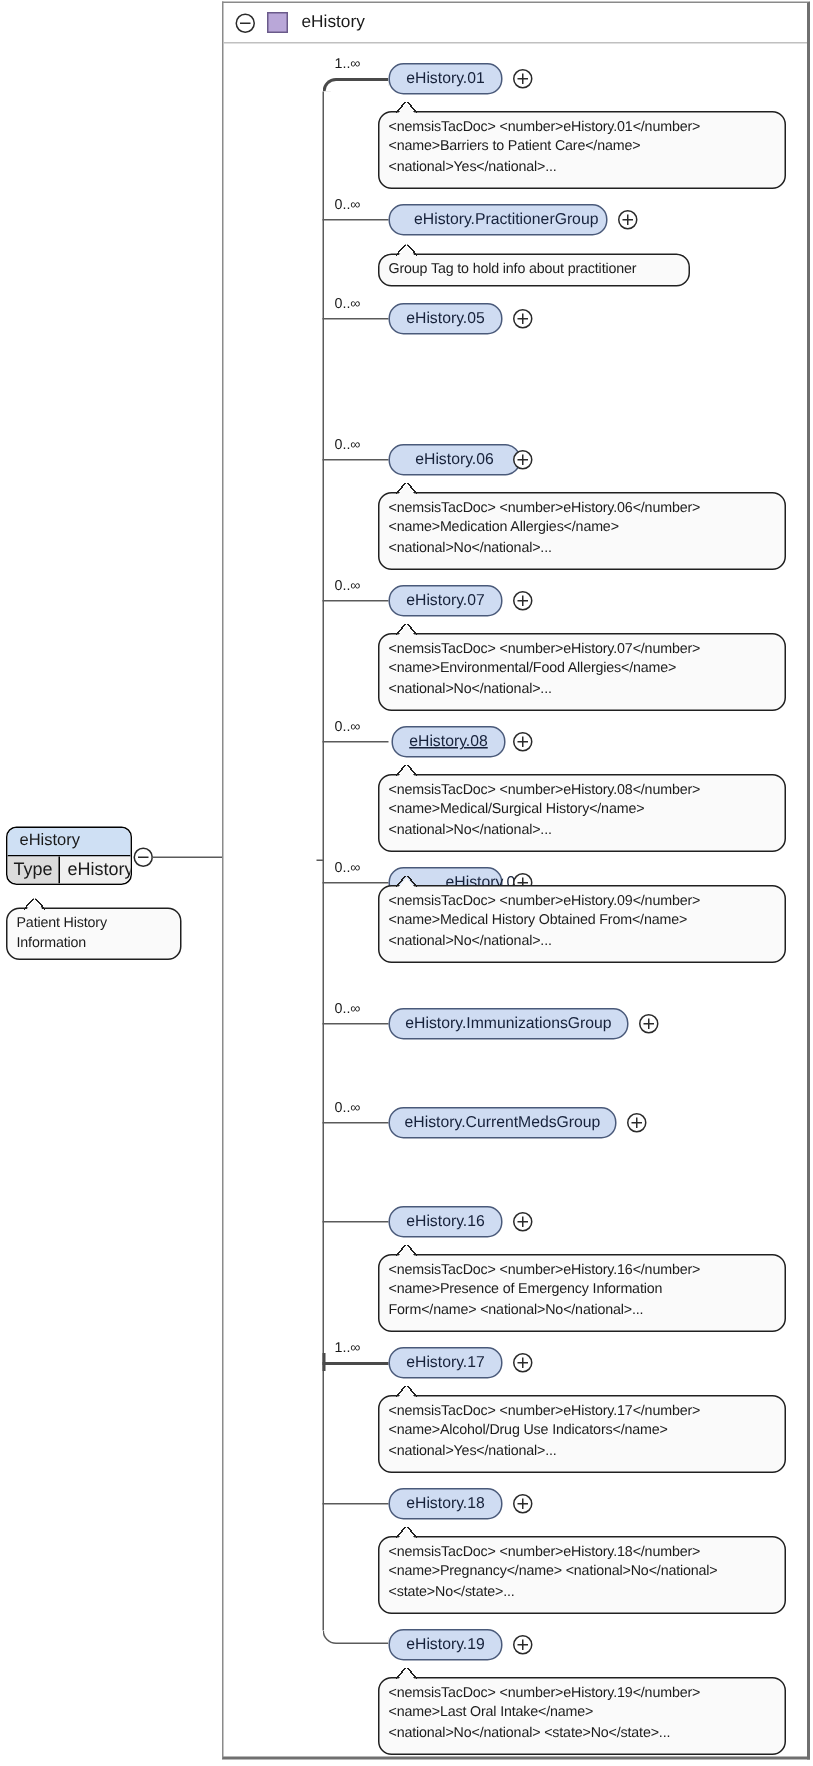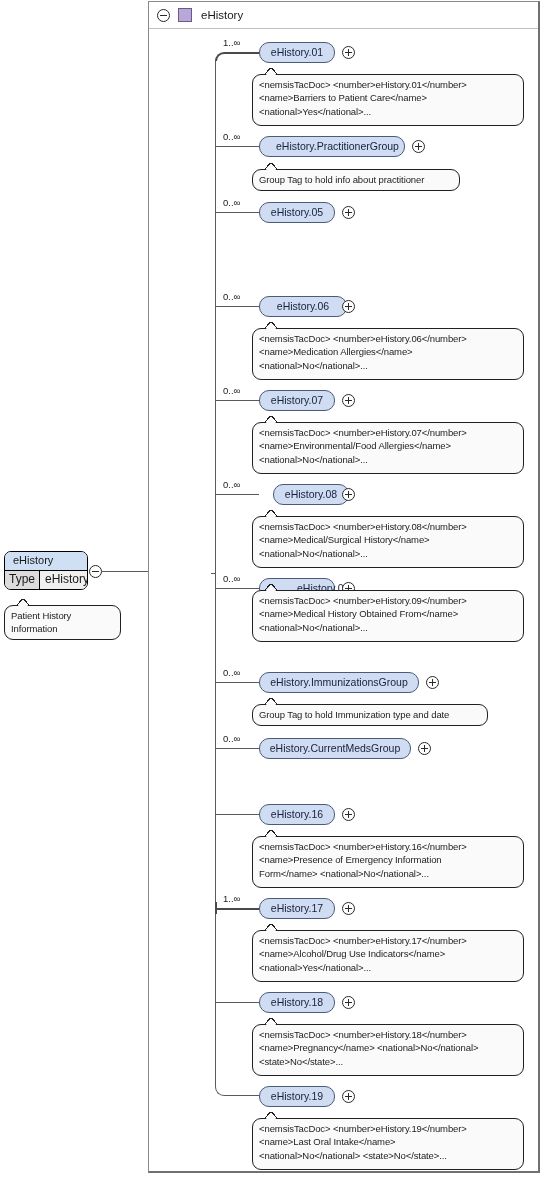--- a/index.html
+++ b/index.html
@@ -309,37 +309,36 @@
 &lt;national&gt;No&lt;/national&gt;...</div>
       <div class="branch" style="left: 66px; top: 398px; width: 44px;"></div>
       <div class="cardinality" style="left: 74px; top: 383px;">0..∞</div>
       <div class="node-pill" style="left: 110px; top: 388px; width: 76px;">eHistory.07</div>
       <div class="circ-plus" style="left: 193px; top: 392px;"></div>
       <div class="balloon" style="left: 103px; top: 420px; width: 272px; height: 52px;">&lt;nemsisTacDoc&gt; &lt;number&gt;eHistory.07&lt;/number&gt;
 &lt;name&gt;Environmental/Food Allergies&lt;/name&gt;
 &lt;national&gt;No&lt;/national&gt;...</div>
       <div class="branch" style="left: 66px; top: 492px; width: 44px;"></div>
       <div class="cardinality" style="left: 74px; top: 477px;">0..∞</div>
-      <div class="node-pill" style="left: 124px; top: 482px; width: 76px;">eHistory.08</div>
+      <div class="node-pill" style="left: 112px; top: 482px; width: 76px; text-decoration: underline;">eHistory.08</div>
       <div class="circ-plus" style="left: 193px; top: 486px;"></div>
       <div class="balloon" style="left: 103px; top: 514px; width: 272px; height: 52px;">&lt;nemsisTacDoc&gt; &lt;number&gt;eHistory.08&lt;/number&gt;
 &lt;name&gt;Medical/Surgical History&lt;/name&gt;
 &lt;national&gt;No&lt;/national&gt;...</div>
       <div class="branch" style="left: 66px; top: 586px; width: 44px;"></div>
       <div class="cardinality" style="left: 74px; top: 571px;">0..∞</div>
       <div class="node-pill" style="left: 110px; top: 576px; width: 76px; padding-left: 37px;">eHistory.09</div>
       <div class="circ-plus" style="left: 193px; top: 580px;"></div>
       <div class="balloon" style="left: 103px; top: 588px; width: 272px; height: 52px;">&lt;nemsisTacDoc&gt; &lt;number&gt;eHistory.09&lt;/number&gt;
 &lt;name&gt;Medical History Obtained From&lt;/name&gt;
 &lt;national&gt;No&lt;/national&gt;...</div>
       <div class="branch" style="left: 66px; top: 680px; width: 44px;"></div>
       <div class="cardinality" style="left: 74px; top: 665px;">0..∞</div>
       <div class="node-pill" style="left: 110px; top: 670px; width: 160px;">eHistory.ImmunizationsGroup</div>
       <div class="circ-plus" style="left: 277px; top: 674px;"></div>
-      <div class="balloon" style="left: 103px; top: 702px; width: 236px; height: 22px;">Group Tag to hold Immunization type and date</div>
       <div class="branch" style="left: 66px; top: 746px; width: 44px;"></div>
       <div class="cardinality" style="left: 74px; top: 731px;">0..∞</div>
       <div class="node-pill" style="left: 110px; top: 736px; width: 152px;">eHistory.CurrentMedsGroup</div>
       <div class="circ-plus" style="left: 269px; top: 740px;"></div>
       <div class="branch" style="left: 66px; top: 812px; width: 44px;"></div>
       <div class="node-pill" style="left: 110px; top: 802px; width: 76px;">eHistory.16</div>
       <div class="circ-plus" style="left: 193px; top: 806px;"></div>
       <div class="balloon" style="left: 103px; top: 834px; width: 272px; height: 52px;">&lt;nemsisTacDoc&gt; &lt;number&gt;eHistory.16&lt;/number&gt;
 &lt;name&gt;Presence of Emergency Information
 Form&lt;/name&gt; &lt;national&gt;No&lt;/national&gt;...</div>

